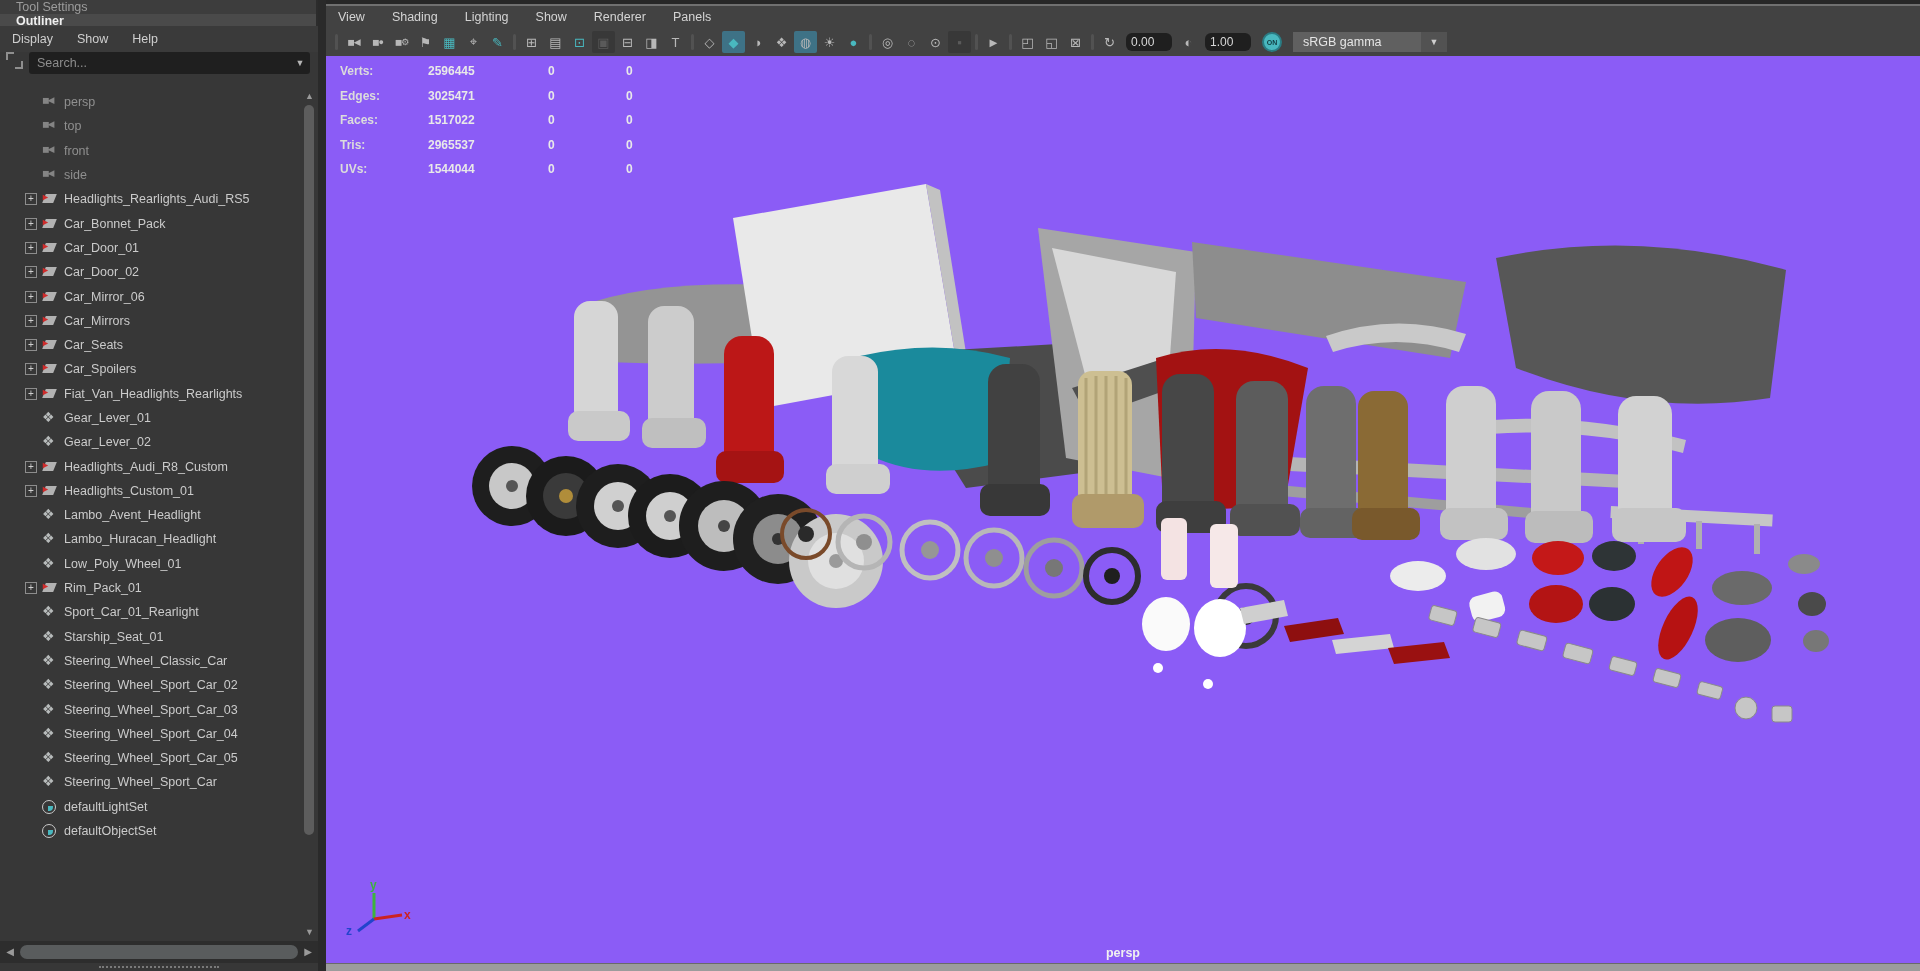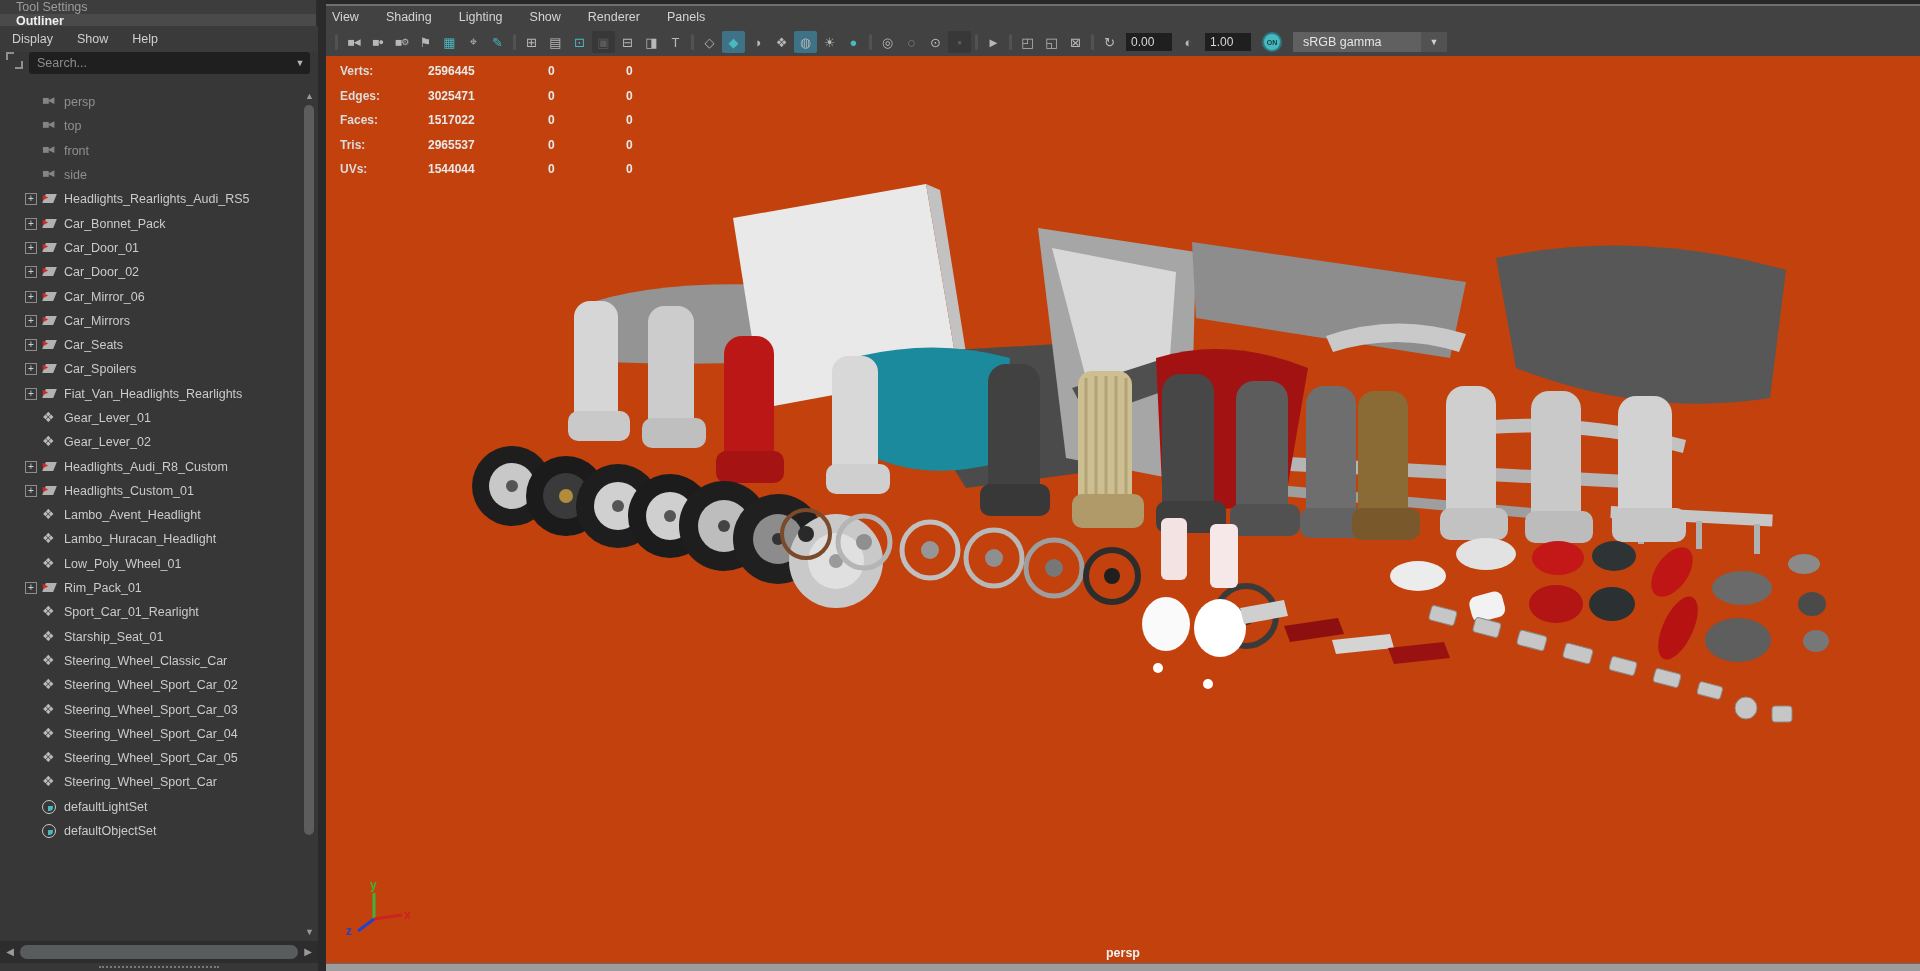--- a/index.html
+++ b/index.html
@@ -69,46 +69,46 @@
   .panel-grip { height:8px; background:#373737; display:flex; justify-content:center; align-items:center; }
   .grip-dots { width:120px; border-top:2px dotted #7a7a7a; }
 
   .splitter { position:absolute; left:318px; top:0; width:8px; height:971px; background:#2a2a2a; }
 
   
   .viewport { position:absolute; left:326px; top:0; right:0; height:971px;
     display:flex; flex-direction:column; }
   .vp-edge { height:6px; background:#272727; border-bottom:2px solid #707070; }
   .vp-menubar { height:22px; background:#424242; display:flex; align-items:center;
-    padding-left:6px; gap:27px; color:#d4d4d4; font-size:12.5px; }
+    padding-left:12px; gap:27px; color:#d4d4d4; font-size:12.5px; }
   .vp-menubar span { cursor:default; }
   .vp-toolbar { height:28px; background:#424242; display:flex; align-items:center;
     padding-left:6px; gap:1px; }
   .tb-icons { display:flex; align-items:center; gap:1px; }
   .tb-btn { width:23px; height:22px; border-radius:2px; display:flex; align-items:center;
     justify-content:center; color:#b8b8b8; font-size:13px; cursor:pointer; flex:0 0 auto; }
   .tb-btn .glyph { pointer-events:none; }
   .tb-btn.s-small .glyph { font-size:9px; letter-spacing:-1px; }
   .tb-btn.s-accent { color:#49b8bf; }
   .tb-btn.s-active { background:#3e7286; }
   .tb-btn.s-dark { background:#383838; color:#5a5a5a; }
   .tb-btn.s-sep { width:9px; }
   .tb-btn.s-sep::before { content:""; width:3px; height:16px; background:#525252; border-radius:2px; }
-  .tb-field { width:46px; height:18px; background:#1f1f1f; border:none; border-radius:0;
+  .tb-field { width:46px; height:18px; background:#1f1f1f; border:none; border-radius:6px;
     color:#d8d8d8; font-size:12px; padding:0 5px; margin:0 4px; font-family:inherit; }
   .on-btn { width:20px; height:20px; border-radius:50%; background:#49b8bf;
     border:2px solid #2a7c84; color:#123d42; font-size:7px; font-weight:bold;
     display:flex; align-items:center; justify-content:center; margin:0 6px; cursor:pointer; }
   .gamma-dd { display:flex; align-items:center; height:20px; margin-left:4px; cursor:pointer; }
   .gamma-val { width:128px; height:20px; background:#606060; color:#e5e5e5;
     display:flex; align-items:center; padding-left:10px; font-size:12.5px; }
   .gamma-arrow { width:26px; height:20px; background:#525252; color:#cfcfcf; font-size:9px;
     display:flex; align-items:center; justify-content:center; }
 
-  .vp-canvas { position:relative; flex:1; background:#c2410c; overflow:hidden; }
+  .vp-canvas { position:relative; flex:1; background:#8b5cf6; overflow:hidden; }
   .vp-canvas svg.scene { position:absolute; left:0; top:0; width:100%; height:100%; }
 
   .hud { position:absolute; left:14px; top:3px; display:grid;
     grid-template-columns:88px 120px 78px 60px; grid-auto-rows:24.5px;
     color:#e9e9e9; font-size:12px; font-weight:bold; }
   .hud span { display:flex; align-items:center; }
   .hud .h-label { color:#dcdcdc; }
 
   .camera-label { position:absolute; left:0; right:0; bottom:3px; text-align:center;
     color:#f0f0f0; font-size:12.5px; font-weight:bold; }

